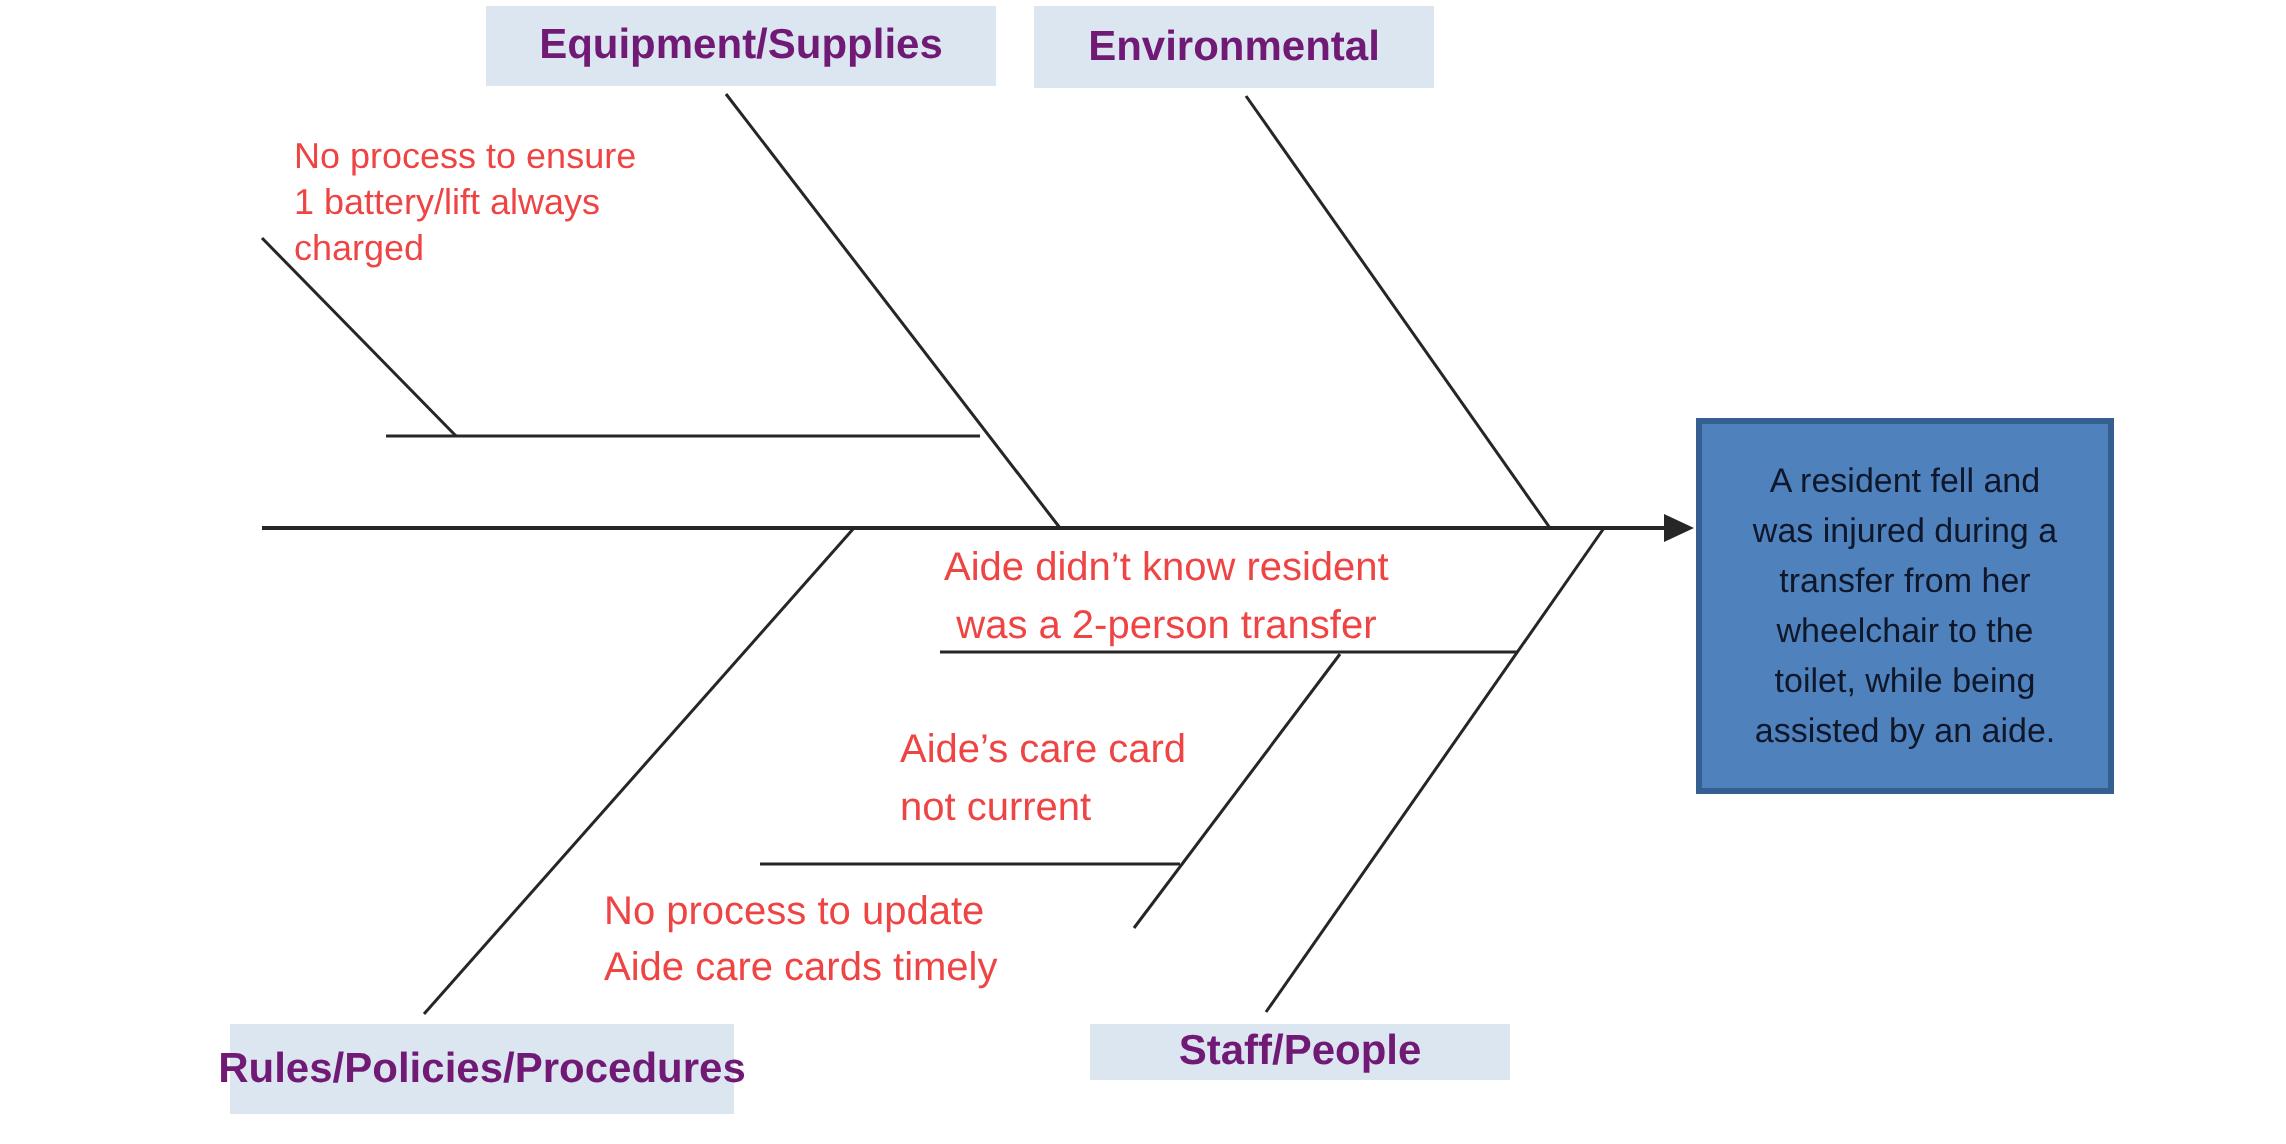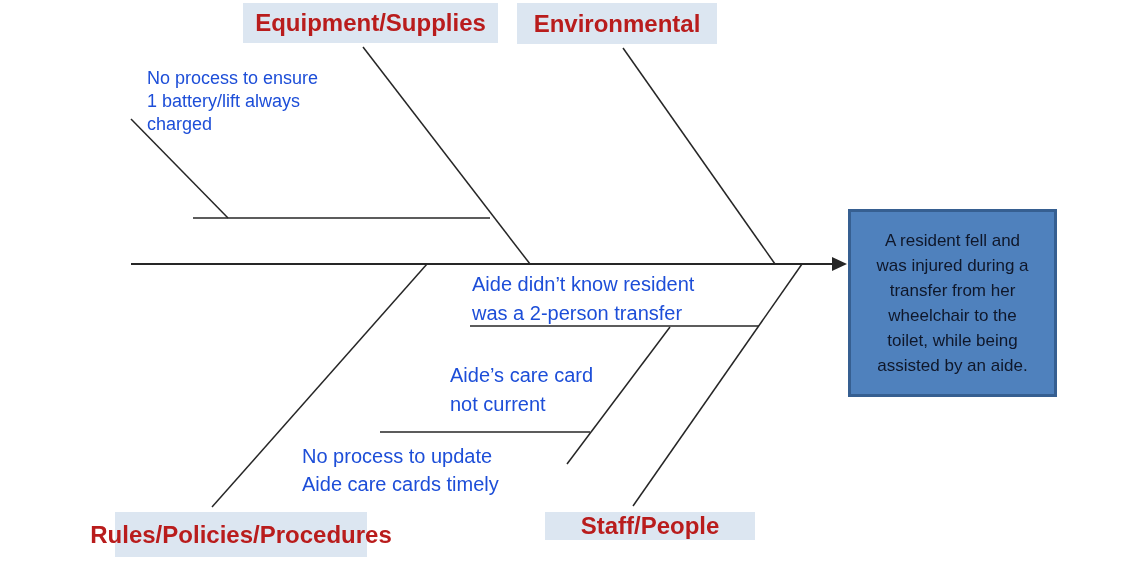--- a/index.html
+++ b/index.html
@@ -12,30 +12,30 @@
     background: #ffffff;
     overflow: hidden;
   }
   .lines { position: absolute; left: 0; top: 0; width: 1143px; height: 572px; }
   .cat {
     position: absolute;
     display: flex;
     align-items: center;
     justify-content: center;
     background: #dce6f1;
-    color: #b91c1c;
+    color: #701a75;
     font-weight: bold;
-    font-size: 24px;
+    font-size: 21px;
     white-space: nowrap;
     text-align: right;
   }
   .cause {
     position: absolute;
     white-space: pre-line;
-    color: #1d4ed8;
+    color: #ef4444;
   }
   .effect-box {
     position: absolute;
     left: 848px; top: 209px;
     width: 209px; height: 188px;
     background: #4f81bd;
     border: 3px solid #365f91;
     color: #0f172a;
     display: flex;
     align-items: center;
@@ -81,21 +81,21 @@
 
   <div class="cat" style="left:545px; top:512px; width:210px; height:28px;">
     <span>Staff/People</span>
   </div>
 
   <div class="cause" style="left:147px; top:67px; font-size:18px; line-height:23px;">No process to ensure
 1 battery/lift always
 charged</div>
 
 
-  <div class="cause" style="left:472px; top:270px; font-size:20px; line-height:29px;">Aide didn’t know resident
+  <div class="cause" style="left:472px; top:270px; font-size:20px; line-height:29px;text-align:center;">Aide didn’t know resident
 was a 2-person transfer</div>
 
   <div class="cause" style="left:450px; top:361px; width:195px; text-align:left; font-size:20px; line-height:29px;">Aide’s care card
 not current</div>
 
   <div class="cause" style="left:302px; top:442px; font-size:20px; line-height:28px;">No process to update
 Aide  care cards timely</div>
 
   <div class="effect-box">
     <span>A resident fell and

